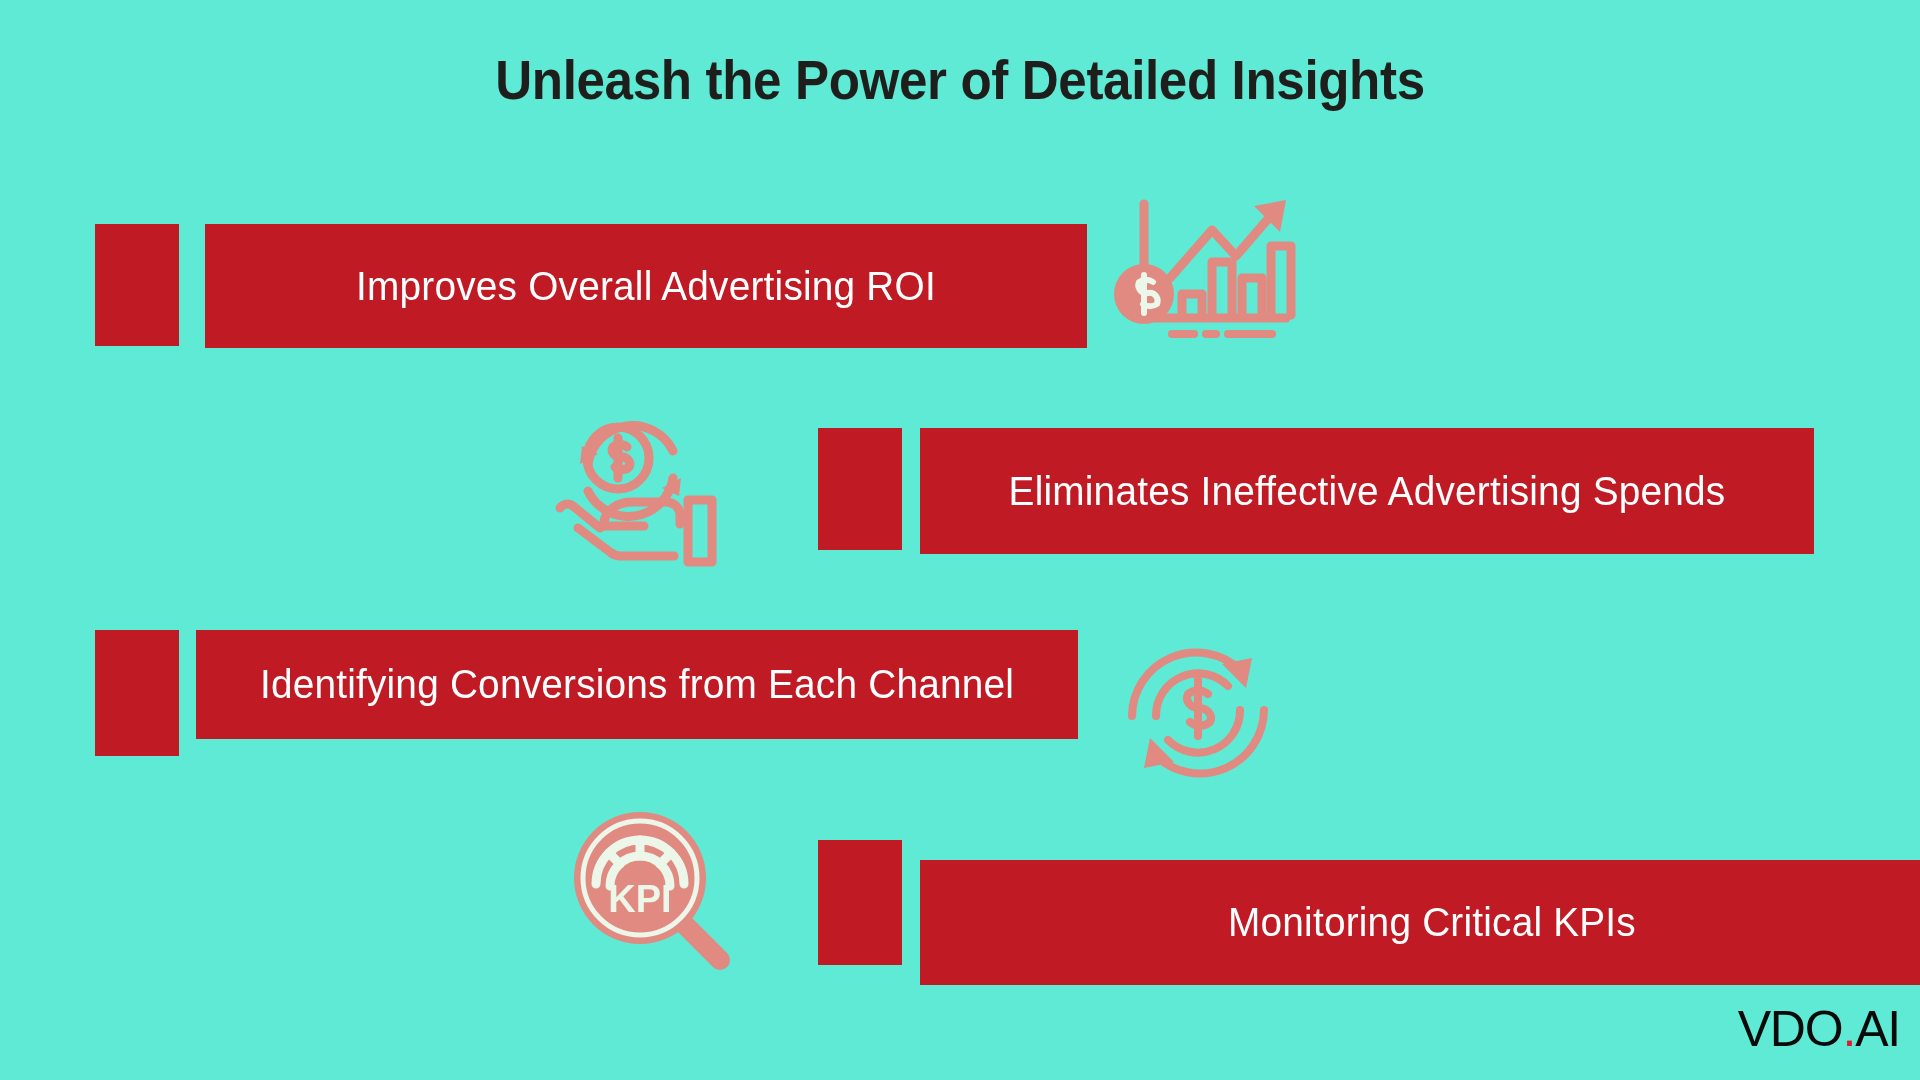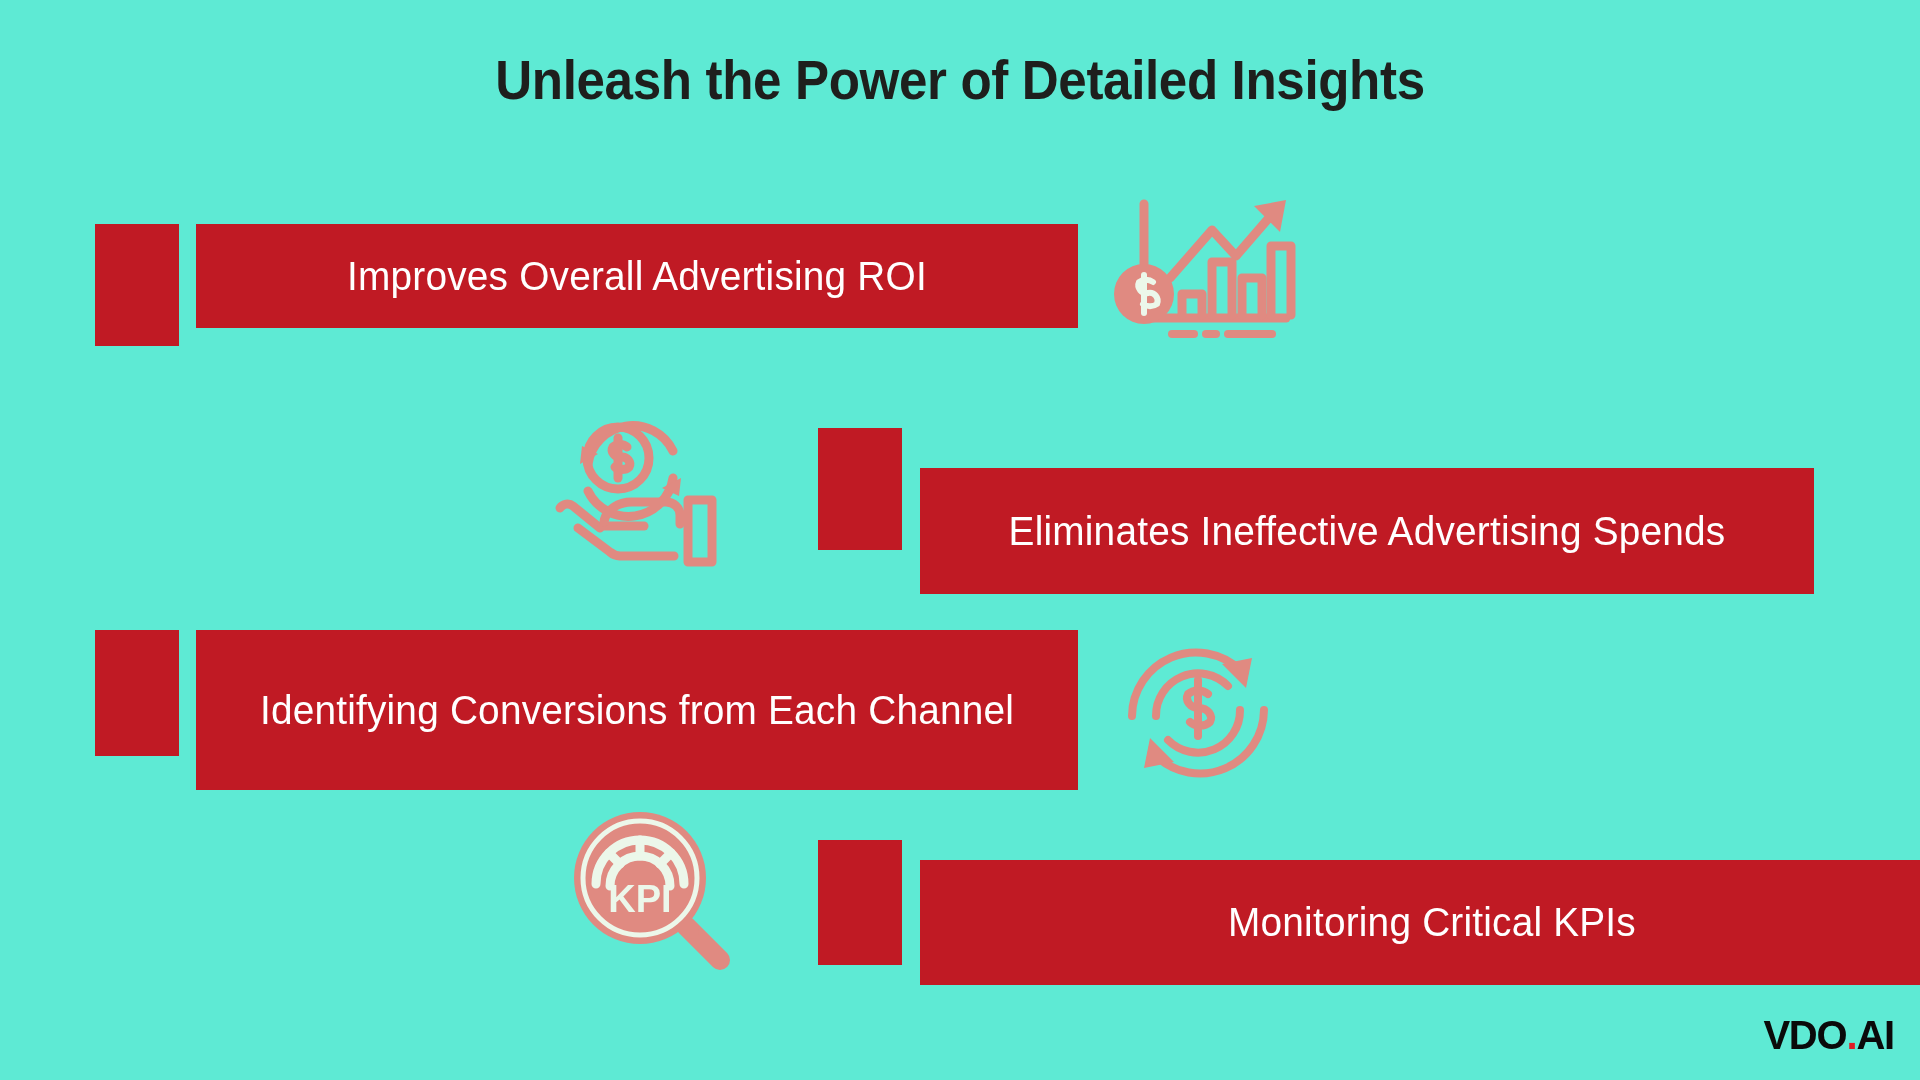--- a/index.html
+++ b/index.html
@@ -63,42 +63,42 @@
     text-align: center;
     transform: scaleX(0.97);
   }
 
   .icon-wrap { position: absolute; }
   .icon-wrap svg { display: block; }
 
   
   .logo {
     position: absolute;
-    right: 26px;
+    right: 20px;
     bottom: 22px;
     font-family: "Liberation Sans", sans-serif;
-    font-weight: bold;
-    font-size: 40px;
+    font-weight: normal;
+    font-size: 50px;
     letter-spacing: -1.2px;
     color: #0a0a0a;
     white-space: nowrap;
   }
   .logo .dot { color: #e01b24; }
 </style>
 </head>
 <body>
 
 <div class="canvas">
 
   <div class="page-title">Unleash the Power of Detailed Insights</div>
 
   <div class="row">
     <div class="accent-block" style="left:95px; top:224px; width:84px; height:122px;"></div>
 
-    <div class="bar" style="left:196px; top:224px; width:882px; height:104px;">
+    <div class="bar" style="left:205px; top:224px; width:882px; height:124px;">
       <span class="bar-label">Improves Overall Advertising ROI</span>
     </div>
 
     <div class="icon-wrap" style="left:1108px; top:182px;">
       <svg width="200" height="160" viewBox="0 0 200 160">
         <g fill="none" stroke="#e08a81" stroke-width="9" stroke-linecap="round" stroke-linejoin="round">
 
           <path d="M36 22 L36 86"></path>
 
           <path d="M46 136 L178 136"></path>
@@ -149,29 +149,29 @@
           <rect x="140" y="96" width="24" height="62"></rect>
         </g>
 
         <path d="M34 42 L50 50 L32 60 Z" fill="#e08a81"></path>
         <path d="M131 92 L114 84 L133 74 Z" fill="#e08a81"></path>
       </svg>
     </div>
 
     <div class="accent-block" style="left:818px; top:428px; width:84px; height:122px;"></div>
 
-    <div class="bar" style="left:920px; top:428px; width:894px; height:126px;margin-top:40px;">
+    <div class="bar" style="left:920px; top:428px; width:894px; height:126px;">
       <span class="bar-label">Eliminates Ineffective Advertising Spends</span>
     </div>
   </div>
 
   <div class="row">
     <div class="accent-block" style="left:95px; top:630px; width:84px; height:126px;"></div>
 
-    <div class="bar" style="left:196px; top:630px; width:882px; height:160px;">
+    <div class="bar" style="left:196px; top:630px; width:882px; height:109px;">
       <span class="bar-label">Identifying Conversions from Each Channel</span>
     </div>
 
     <div class="icon-wrap" style="left:1118px; top:638px;">
       <svg width="160" height="150" viewBox="0 0 160 150">
         <g fill="none" stroke="#e08a81" stroke-width="8" stroke-linecap="round" stroke-linejoin="round">
 
           <path d="M14 78 a64 64 0 0 1 108 -46"></path>
           <path d="M146 72 a64 64 0 0 1 -108 46"></path>
 

